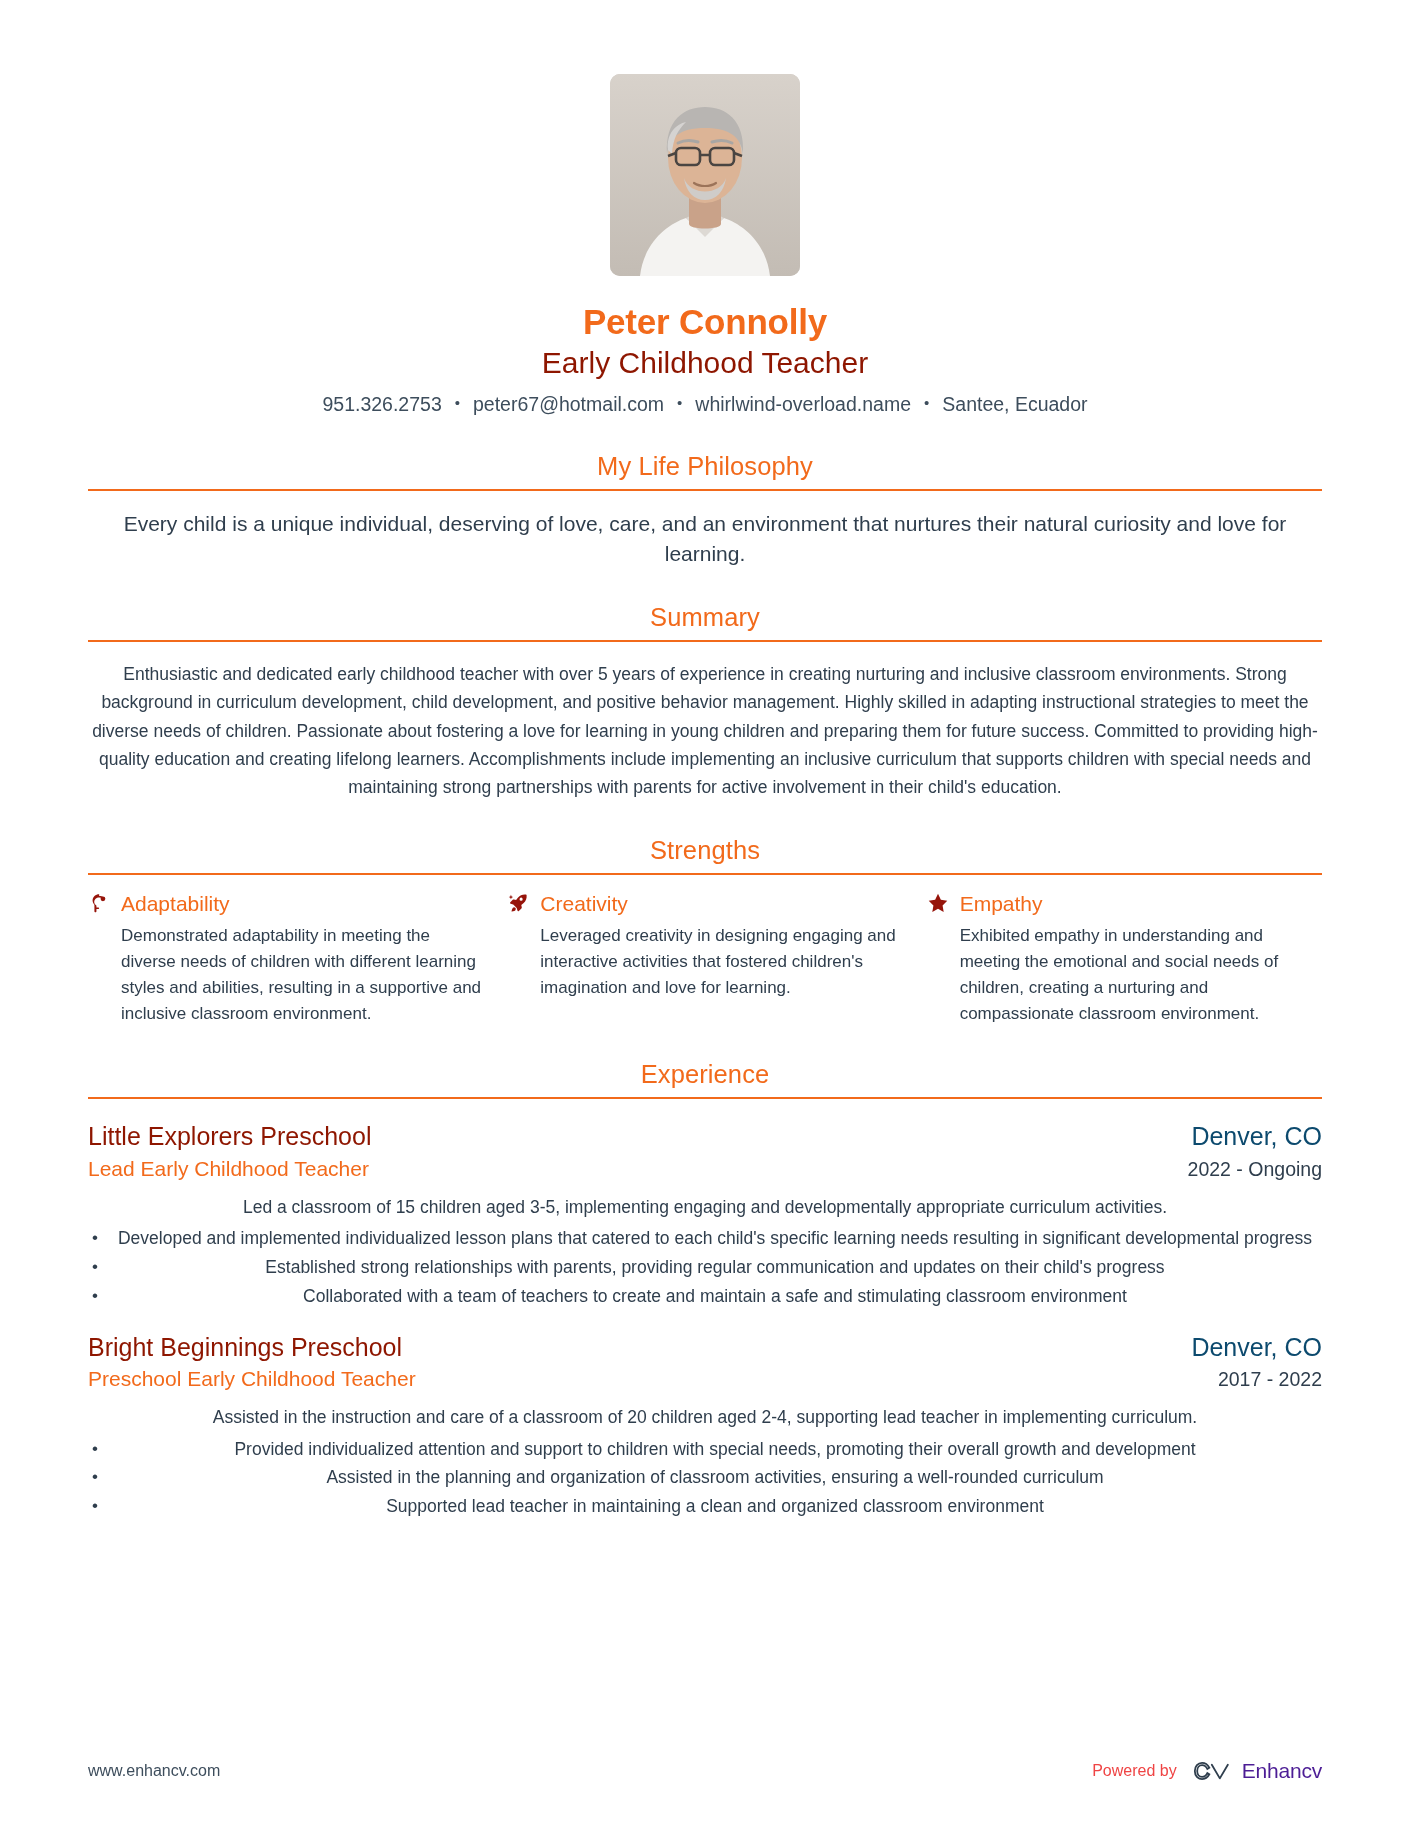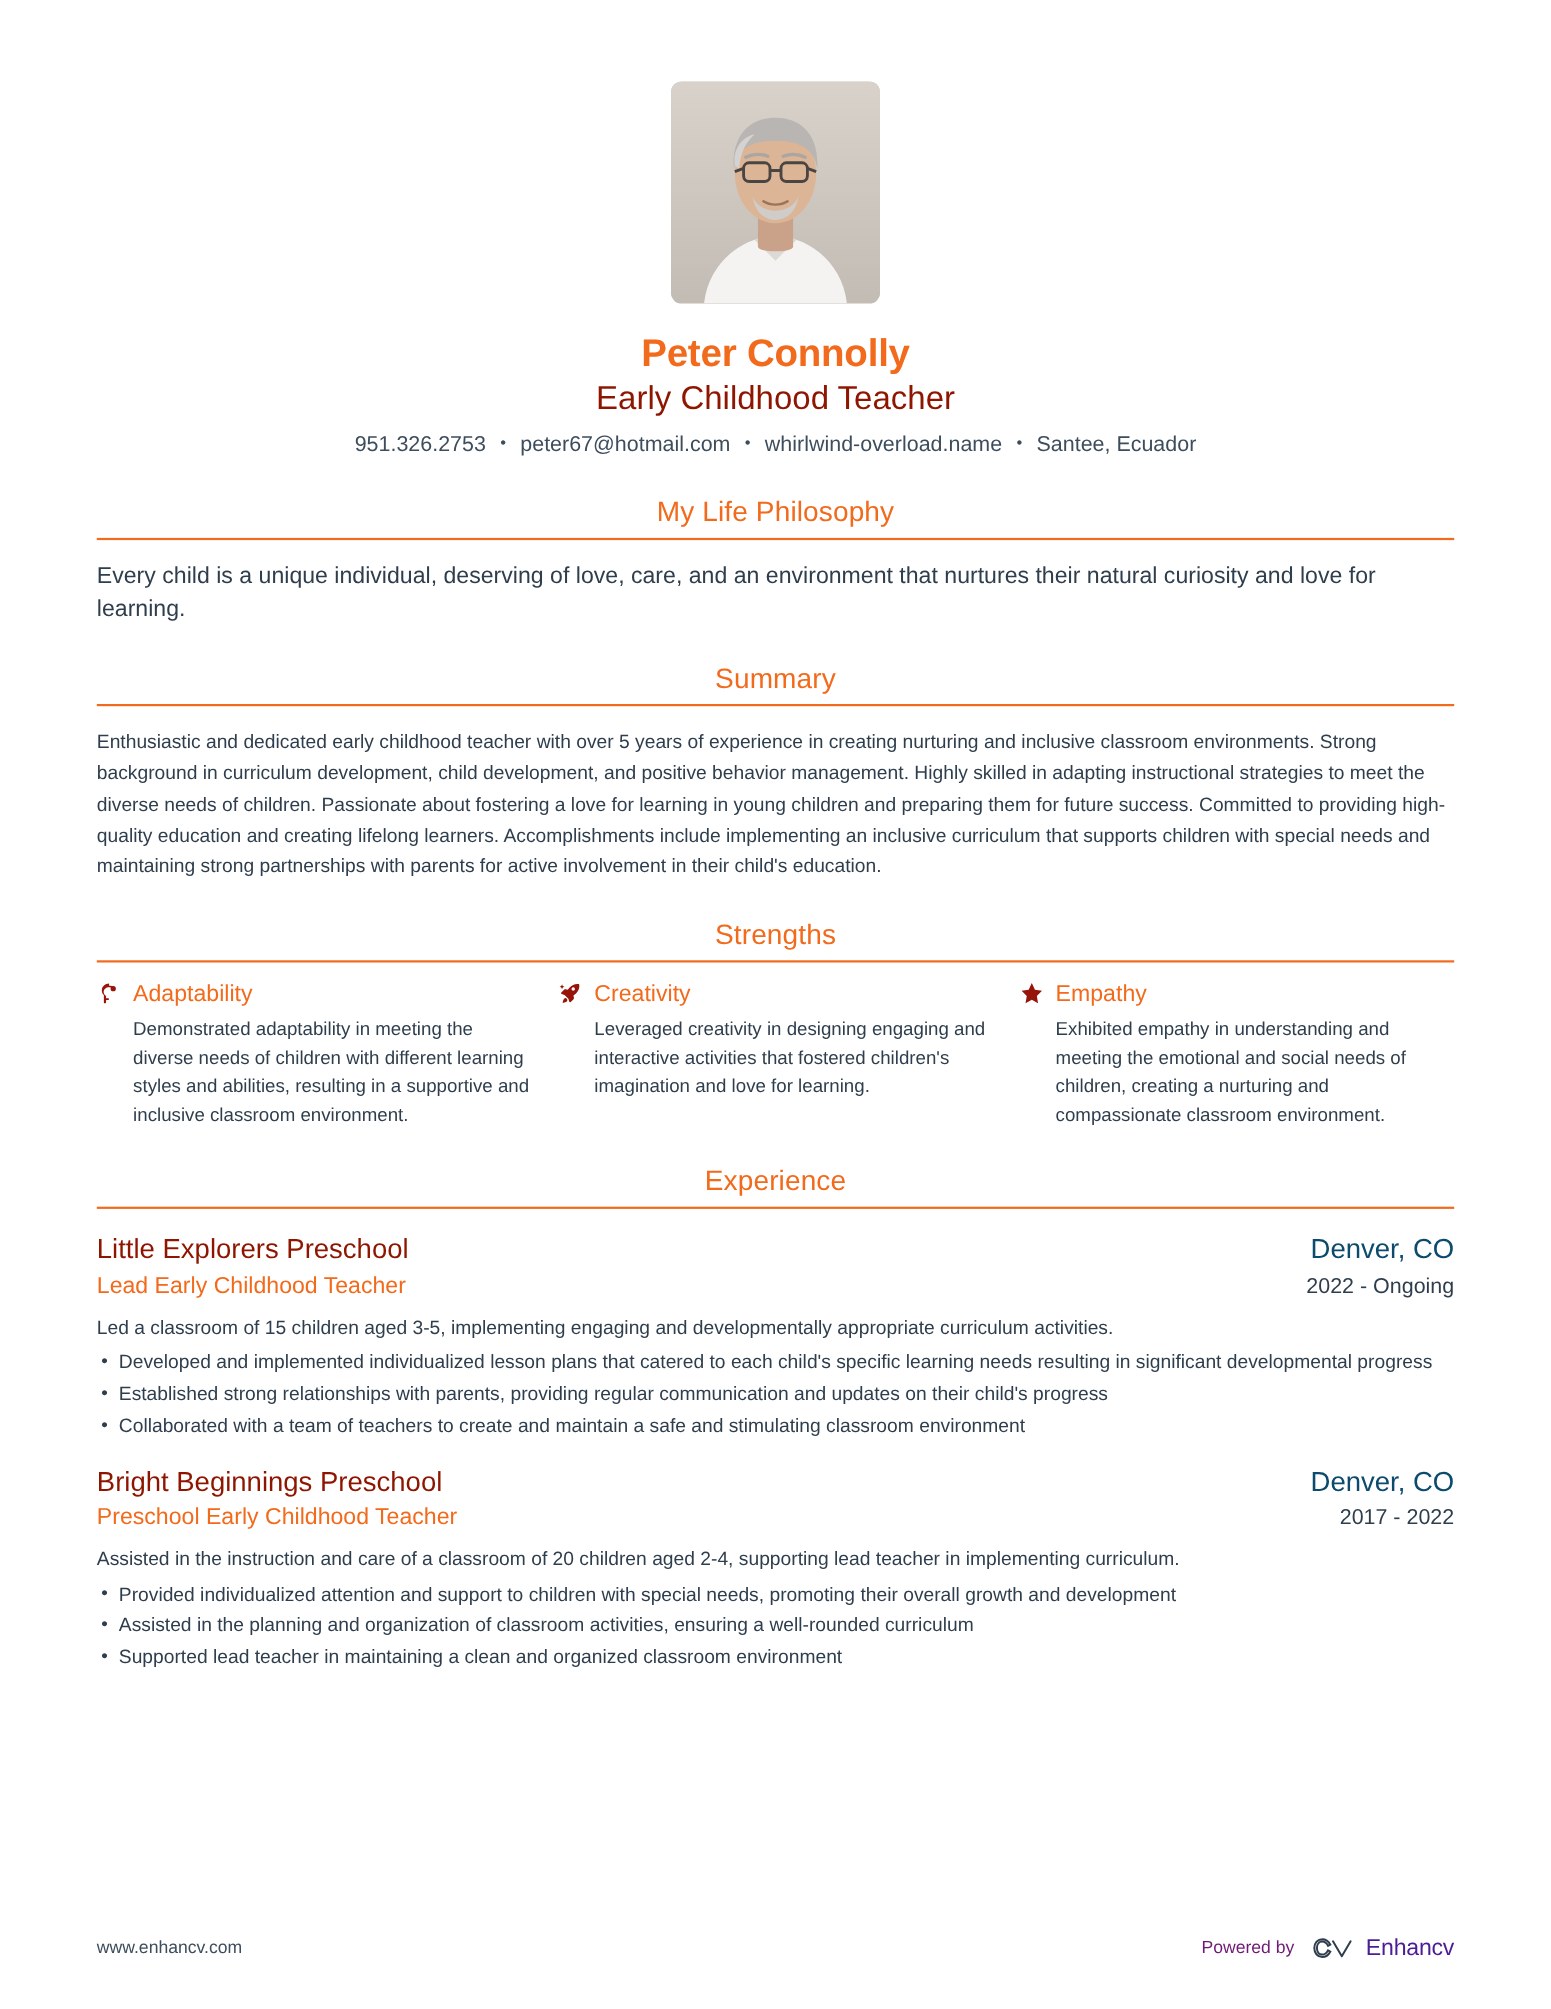--- a/index.html
+++ b/index.html
@@ -80,21 +80,21 @@
     color: #F26A1B;
     font-weight: 400;
     letter-spacing: 0.1px;
     padding-bottom: 8px;
   }
   .section-rule {
     height: 2px;
     background: #F26A1B;
     width: 100%;
   }
-  .section-body { padding-top: 18px; }
+  .section-body { padding-top: 18px; text-align: center; }
 
   .philosophy-text {
     font-size: 21px;
     line-height: 1.42;
     color: #2f3e4d;
   }
   .summary-text {
     font-size: 17.5px;
     line-height: 1.62;
     color: #2f3e4d;
@@ -213,21 +213,21 @@
     font-size: 16px;
     color: #3d4d5c;
   }
   .footer-right {
     display: flex;
     align-items: center;
     gap: 14px;
   }
   .powered-by {
     font-size: 16px;
-    color: #701a75;
+    color: #ef4444;
   }
   .brand {
     display: flex;
     align-items: center;
     gap: 9px;
   }
   .brand-mark { width: 42px; height: 26px; }
   .brand-mark svg { display: block; width: 100%; height: 100%; }
   .brand-name {
     font-size: 21px;

